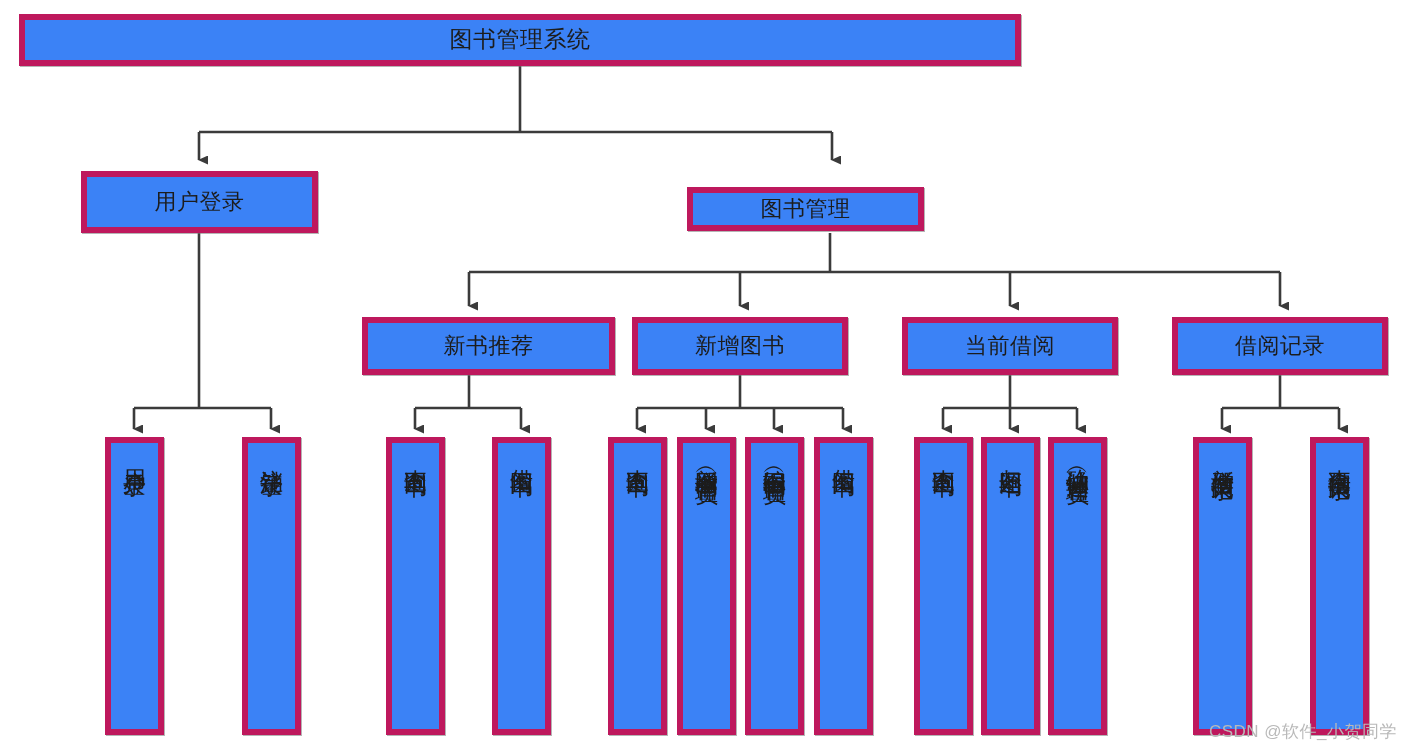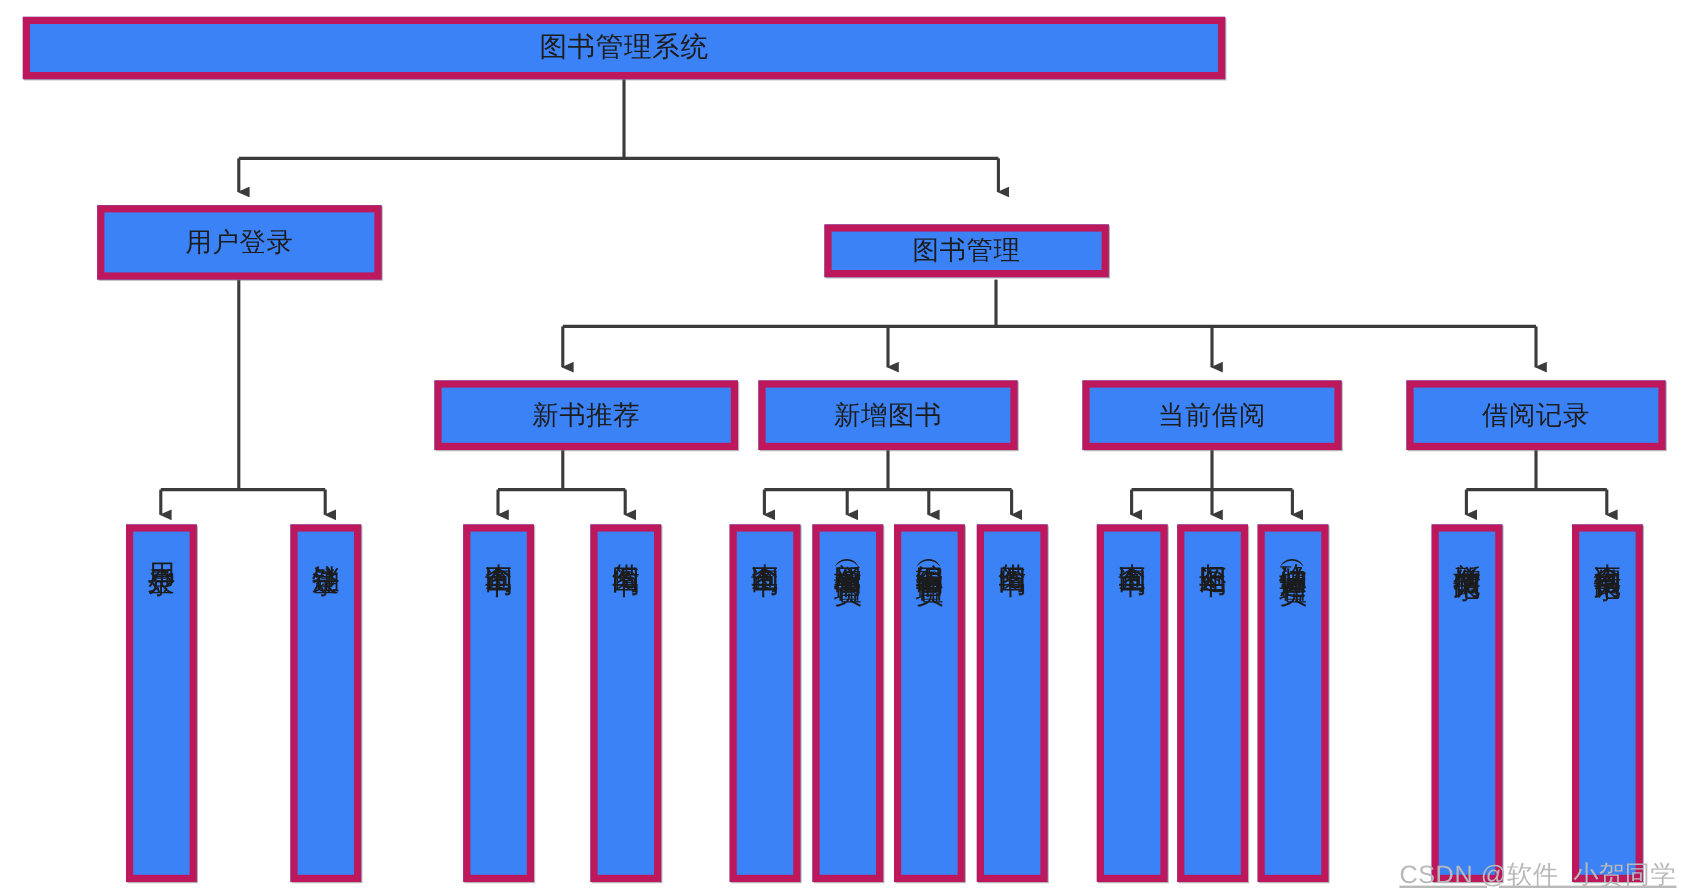--- a/index.html
+++ b/index.html
@@ -53,26 +53,25 @@
   .node.vert {
     align-items: flex-start;
     justify-content: center;
     padding-top: 8px;
   }
   .node.root .label { font-size: 23px; }
   .watermark {
     position: absolute;
     right: 8px;
     bottom: 4px;
-    font-size: 21px;
+    font-size: 17px;
     color: #b9b9b9;
     letter-spacing: 0.5px;
     white-space: nowrap;
     user-select: none;
-    text-decoration: underline;
   }
 </style>
 </head>
 <body>
 
 <div id="canvas">
 
   <svg id="wires" viewBox="0 0 1405 747">
     <defs>
       <marker id="arrow" markerWidth="9" markerHeight="10" refX="4.5" refY="9" orient="auto" markerUnits="userSpaceOnUse">

